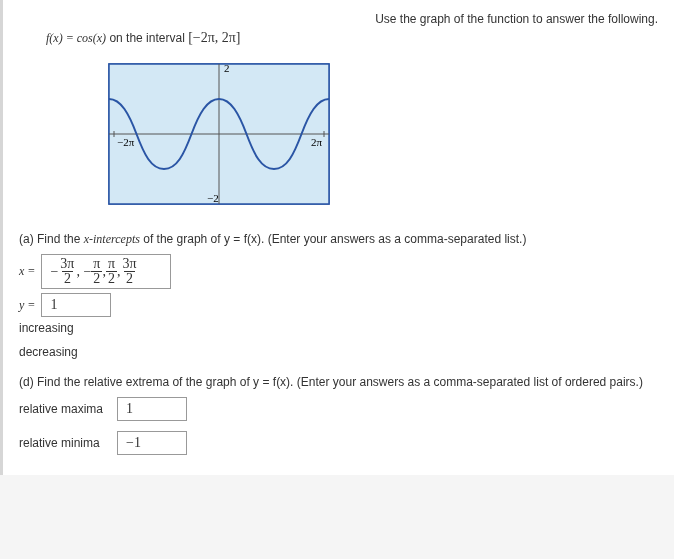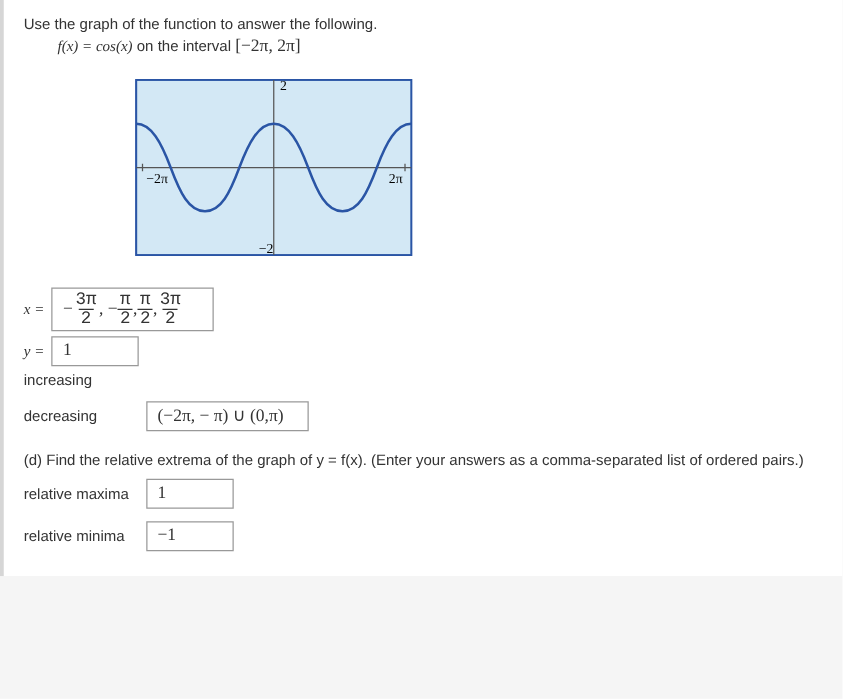--- a/index.html
+++ b/index.html
@@ -12,20 +12,21 @@
     background: #f5f5f5;
     width: 674px;
   }
   .outer {
     background: #fff;
     border-left: 3px solid #d6d6d6;
     padding: 12px 16px 16px 16px;
   }
   .prompt {
     margin-bottom: 4px;
+    text-align: right;
   }
   .fn-def {
     margin-left: 27px;
     margin-bottom: 8px;
   }
   .ital { font-style: italic; font-family: 'Times New Roman', serif; }
   .graph-wrap {
     margin-left: 70px;
     margin-bottom: 16px;
   }
@@ -63,21 +64,21 @@
     font-family: Arial, sans-serif;
     font-style: normal;
     font-size: 12px;
     min-width: 92px;
   }
   .frac {
     display: inline-flex;
     flex-direction: column;
     align-items: center;
     vertical-align: middle;
-    font-family: Liberation Mono, monospace;
+    font-family: Liberation Serif, serif;
     line-height: 1;
   }
   .frac .num { padding: 0 2px; }
   .frac .den { border-top: 1px solid #333; padding: 0 2px; }
   .serif { font-family: 'Times New Roman', serif; font-size:14px;}
 </style>
 </head>
 <body>
 
 <div class="outer">
@@ -124,20 +125,23 @@
                C 55 100, 62 115, 75 115
                C 88 115, 95 100, 102.5 80
                C 110 60, 118 45, 130 45
                C 142 45, 150 60, 157.5 80
                C 165 100, 172 115, 185 115
                C 198 115, 205 100, 212.5 80
                C 220 60, 228 45, 240 45" fill="none" stroke="#2a55a5" stroke-width="2"></path>
     </svg>
   </div>
 
+  <div class="part">
+    <span>(a) Find the </span><span class="ital">x-intercepts</span><span> of the graph of  y = f(x).  (Enter your answers as a comma-separated list.)</span>
+  </div>
   <div class="ans-row">
     <span class="ans-label">x =</span>
     <span class="ans-box wide serif">
       −<span class="frac">
           <span class="num">3π</span>
           <span class="den">2</span>
         </span>, −<span class="frac">
           <span class="num">π</span>
           <span class="den">2</span>
         </span>, <span class="frac">
@@ -153,21 +157,20 @@
   <div class="ans-row">
     <span class="ans-label">y =</span>
     <span class="ans-box med serif">1</span>
   </div>
 
   <div class="ans-row">
     <span class="word-label">increasing</span>
   </div>
   <div class="ans-row" style="margin-top:10px">
     <span class="word-label">decreasing</span>
-    <span class="ans-box wide serif">(−2π, − π) ∪ (0,π)</span>
   </div>
 
   <div class="part">(d) Find the relative extrema of the graph of  y = f(x).  (Enter your answers as a comma-separated list of ordered pairs.)</div>
   <div class="ans-row">
     <span class="word-label">relative maxima</span>
     <span class="ans-box med serif">1</span>
   </div>
   <div class="ans-row" style="margin-top:10px">
     <span class="word-label">relative minima</span>
     <span class="ans-box med serif">−1</span>

